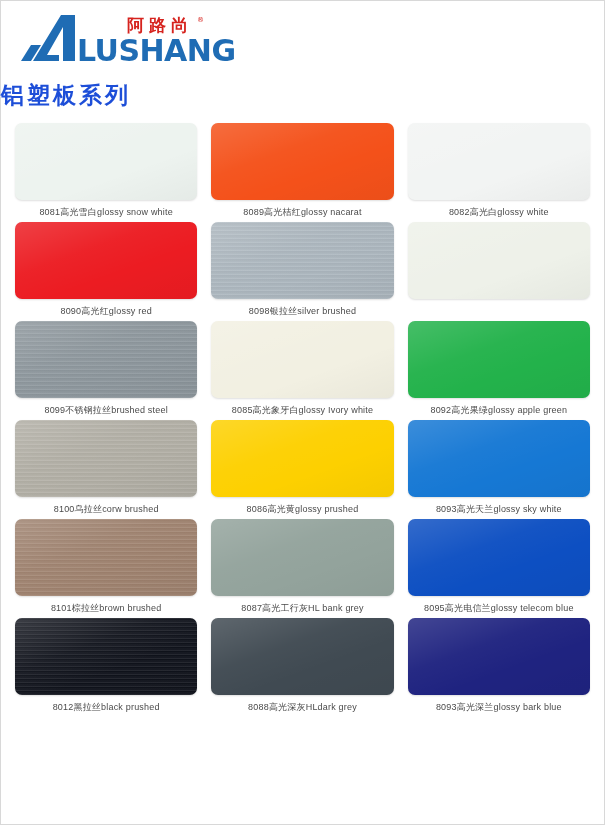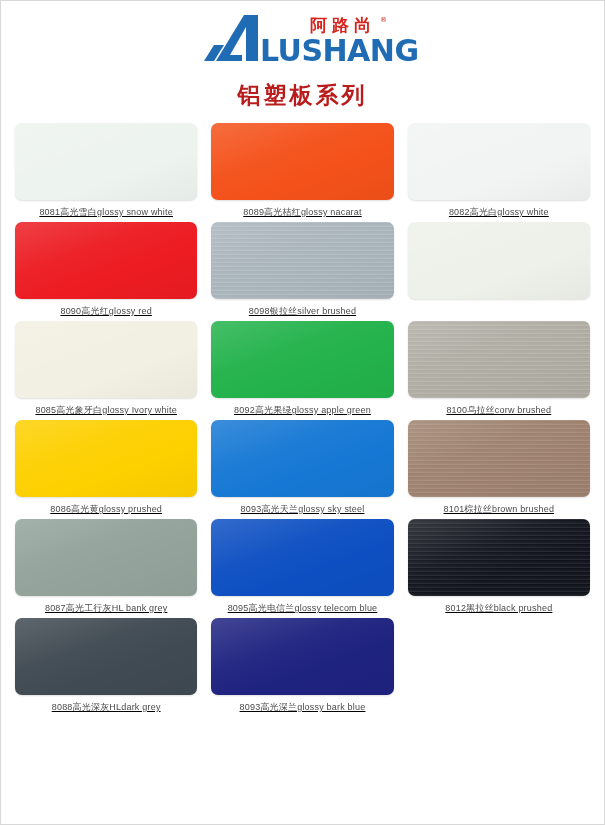--- a/index.html
+++ b/index.html
@@ -23,53 +23,51 @@
     height: 825px;
     background: #ffffff;
     box-sizing: border-box;
     border: 1px solid #d8d8d8;
   }
 
   
   #header {
     width: 100%;
     padding-top: 12px;
-    text-align: center;
   }
   #logo {
     display: inline-block;
     position: relative;
     height: 52px;
     width: 238px;
   }
   #logo svg { display: block; }
 
   #series-title {
     margin-top: 12px;
     font-size: 23px;
     font-weight: bold;
-    color: #b91c1c;
+    color: #1d4ed8;
     letter-spacing: 3px;
     line-height: 28px;
     text-shadow: 0 1px 0 #ffffff;
   }
 
   
   #grid {
     margin-top: 14px;
     padding: 0 14px;
     display: grid;
     grid-template-columns: repeat(3, 1fr);
     column-gap: 14px;
     row-gap: 0px;
   }
   .cell {
     width: 100%;
     padding-bottom: 4px;
-    text-decoration: underline;
   }
   .swatch {
     width: 100%;
     height: 77px;
     border-radius: 7px;
     position: relative;
     overflow: hidden;
     box-shadow: 0 1px 2px rgba(0,0,0,0.13);
   }
   .swatch .grain {
@@ -178,20 +176,27 @@
           <div class="gloss"></div>
         </div>
         <div class="caption">8098银拉丝silver brushed</div>
       </div>
       <div class="cell">
         <div class="swatch" style="background: rgb(238, 241, 233);">
           <div class="gloss"></div>
         </div>
       </div>
       <div class="cell">
+        <div class="swatch" style="background: rgb(138, 148, 154);">
+          <div class="grain h"></div>
+          <div class="gloss"></div>
+        </div>
+        <div class="caption">8099不锈钢拉丝brushed steel</div>
+      </div>
+      <div class="cell">
         <div class="swatch" style="background: rgb(242, 240, 226);">
           <div class="gloss"></div>
         </div>
         <div class="caption">8085高光象牙白glossy Ivory white</div>
       </div>
       <div class="cell">
         <div class="swatch" style="background: rgb(35, 178, 75);">
           <div class="gloss"></div>
         </div>
         <div class="caption">8092高光果绿glossy apple green</div>
@@ -206,21 +211,21 @@
       <div class="cell">
         <div class="swatch" style="background: rgb(253, 208, 0);">
           <div class="gloss"></div>
         </div>
         <div class="caption">8086高光黄glossy prushed</div>
       </div>
       <div class="cell">
         <div class="swatch" style="background: rgb(22, 120, 212);">
           <div class="gloss"></div>
         </div>
-        <div class="caption">8093高光天兰glossy sky steel</div>
+        <div class="caption">8093高光天兰glossy sky white</div>
       </div>
       <div class="cell">
         <div class="swatch" style="background: rgb(157, 127, 107);">
           <div class="grain h"></div>
           <div class="gloss"></div>
         </div>
         <div class="caption">8101棕拉丝brown brushed</div>
       </div>
       <div class="cell">
         <div class="swatch" style="background: rgb(147, 163, 156);">

